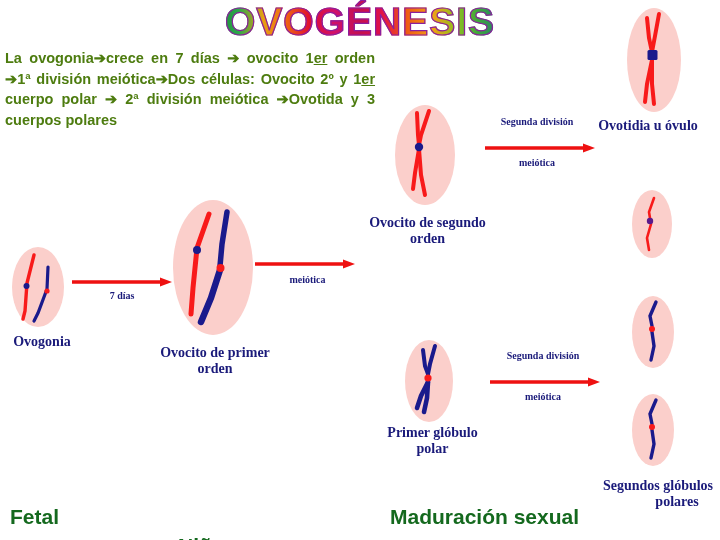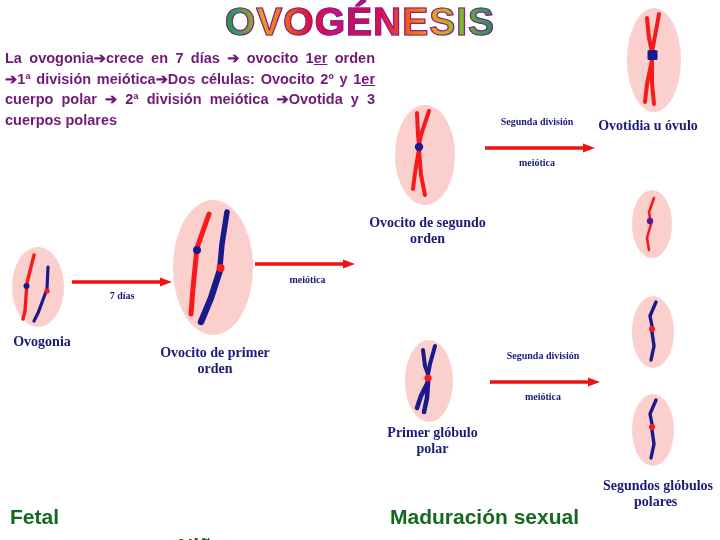--- a/index.html
+++ b/index.html
@@ -64,21 +64,21 @@
     color: transparent;
     -webkit-text-stroke: 1.2px #8a1f9e;
     paint-order: stroke fill;
   }
 
   
   #intro-paragraph {
     left: 5px;
     top: 48px;
     width: 370px;
-    color: #701a75;
+    color: #4d7c0f;
     font-family: "Liberation Sans", sans-serif;
     font-weight: bold;
     font-size: 14.5px;
     line-height: 20.5px;
     text-align: justify;
     text-justify: inter-word;
   }
   #intro-paragraph u { text-decoration: underline; }
   .arr { font-family: "Liberation Sans", sans-serif; }
 
@@ -252,20 +252,20 @@
   </div>
   <div class="abs cell" style="left:632px; top:394px; width:42px; height:72px;">
     <svg width="42" height="72" viewBox="0 0 42 72">
       <path d="M24 6 L18 20 L20 30" stroke="#1a1a8c" stroke-width="3.4" fill="none" stroke-linecap="round"></path>
       <path d="M20 36 L22 50 L19 64" stroke="#1a1a8c" stroke-width="3.4" fill="none" stroke-linecap="round"></path>
       <circle cx="20" cy="33" r="3" fill="#f81a1a"></circle>
     </svg>
   </div>
   <div class="abs slabel" style="left:596px; top:478px; width:124px; text-align:center;">
     <div>Segundos glóbulos</div>
-    <div style="text-align:left; padding-left:38px;">polares</div>
+    <div style="text-align:center; padding-left:38px;">polares</div>
   </div>
 
   <div class="abs stage-label" style="left:10px; top:505px;">Fetal</div>
   <div class="abs stage-label" style="left:178px; top:534px;">Niñez</div>
   <div class="abs stage-label" style="left:390px; top:505px;">Maduración sexual</div>
 
 </div>
 
 </body></html>

